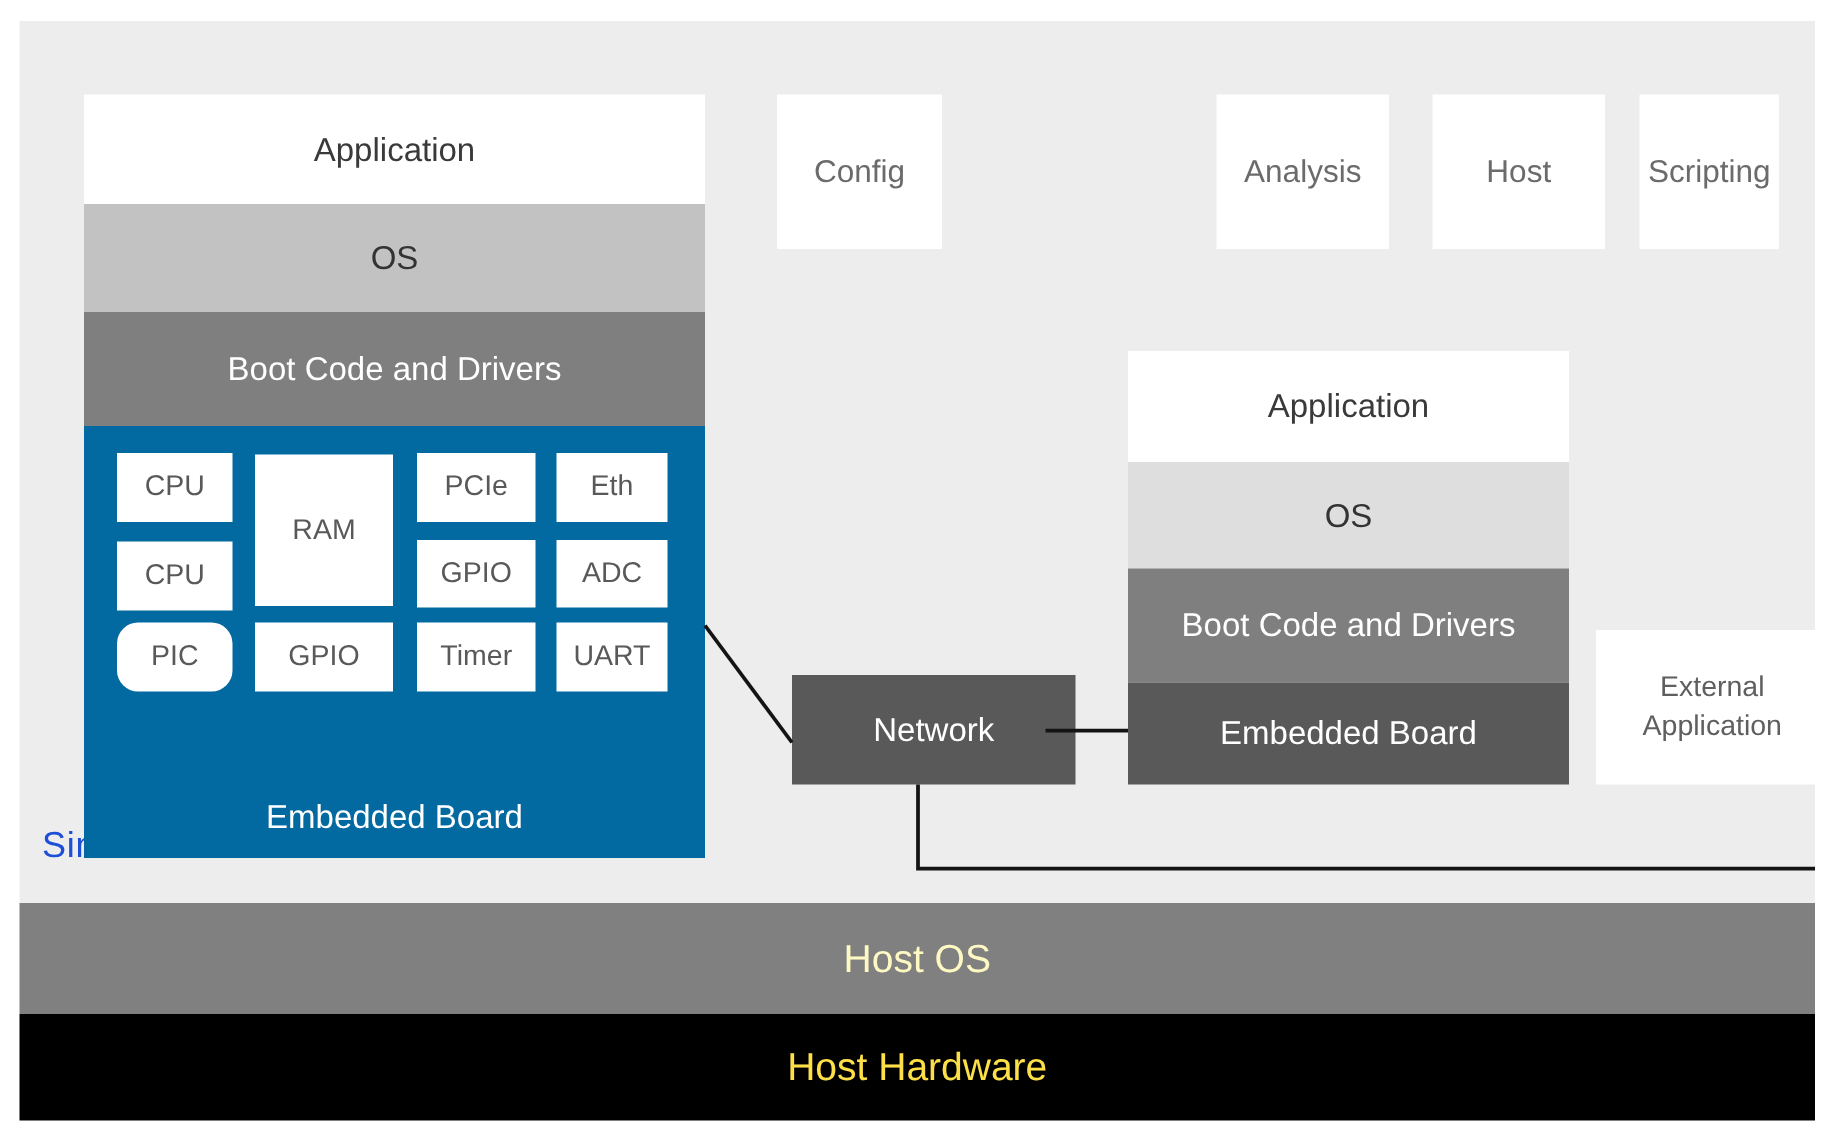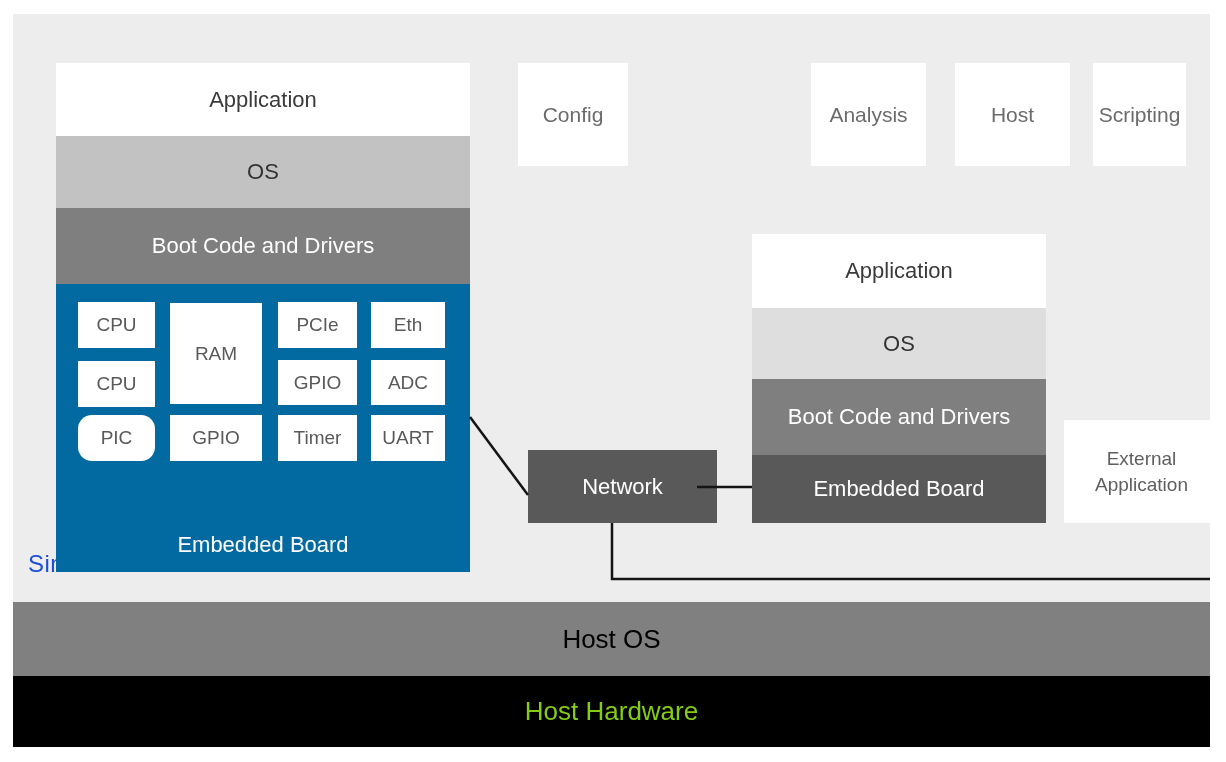--- a/index.html
+++ b/index.html
@@ -7,22 +7,22 @@
   #stage{position:relative;width:1226px;height:762px;background:#ffffff;overflow:hidden;}
 
   .abs{position:absolute;box-sizing:border-box;}
   .center{display:flex;align-items:center;justify-content:center;text-align:center;}
 
   
   .simics-panel{left:13px;top:14px;width:1197px;height:588px;background:#ededed;}
   .simics-label{left:28px;top:550px;font-size:24px;color:#1d4ed8;letter-spacing:0.5px;}
 
   
-  .host-os{left:13px;top:602px;width:1197px;height:74px;background:#808080;color:#000000;font-size:26px;}
-  .host-hw{left:13px;top:676px;width:1197px;height:71px;background:#000000;color:#84cc16;font-size:26px;}
+  .host-os{left:13px;top:602px;width:1197px;height:74px;background:#808080;color:#fef9c3;font-size:26px;}
+  .host-hw{left:13px;top:676px;width:1197px;height:71px;background:#000000;color:#fde047;font-size:26px;}
 
   
   .l-app{left:56px;top:63px;width:414px;height:73px;background:#ffffff;color:#3a3a3a;font-size:22px;}
   .l-os{left:56px;top:136px;width:414px;height:72px;background:#c2c2c2;color:#333333;font-size:22px;}
   .l-boot{left:56px;top:208px;width:414px;height:76px;background:#7f7f7f;color:#ffffff;font-size:22px;}
   .l-board{left:56px;top:284px;width:414px;height:288px;background:#0369a1;}
   .l-board .comp{position:absolute;background:#ffffff;color:#595959;font-size:19px;display:flex;align-items:center;justify-content:center;}
   .c-cpu1{left:22px;top:18px;width:77px;height:46px;}
   .c-cpu2{left:22px;top:77px;width:77px;height:46px;}
   .c-pic{left:22px;top:131px;width:77px;height:46px;border-radius:14px;}

